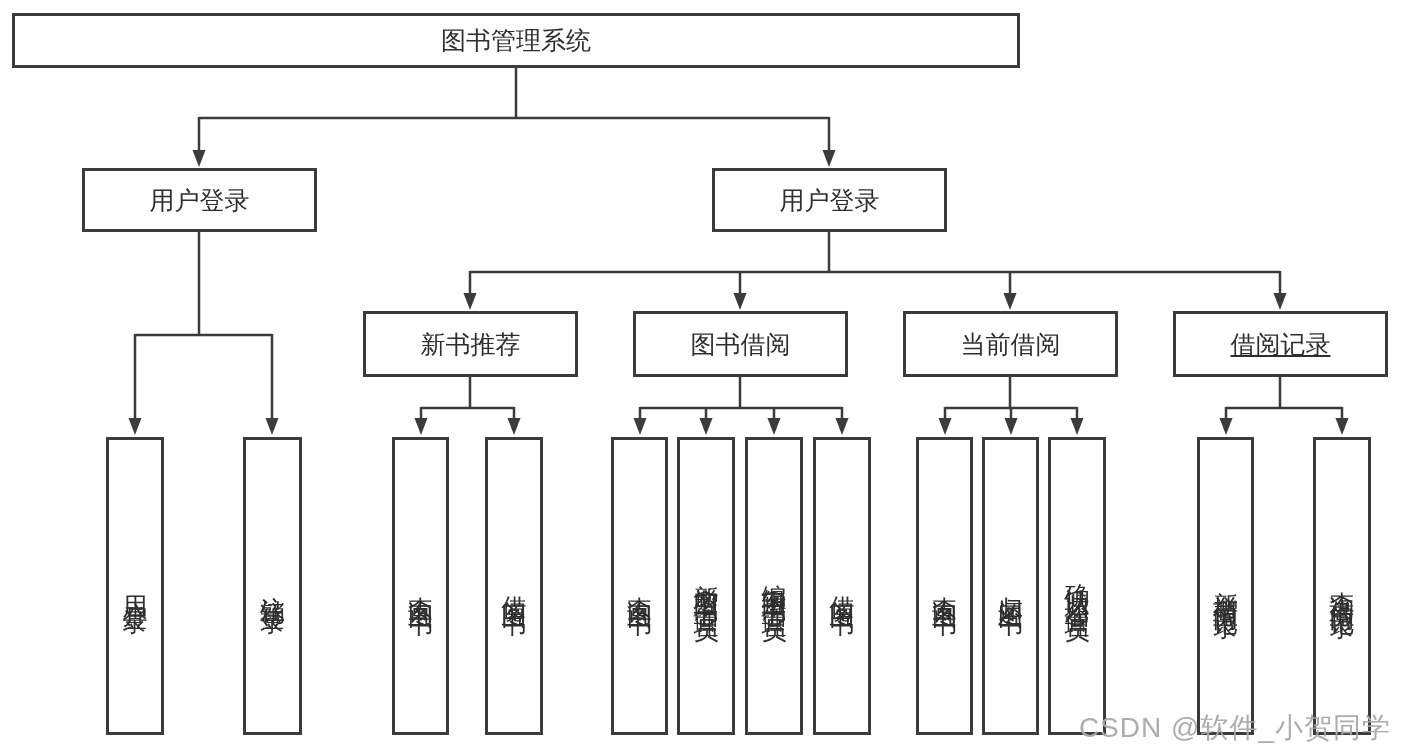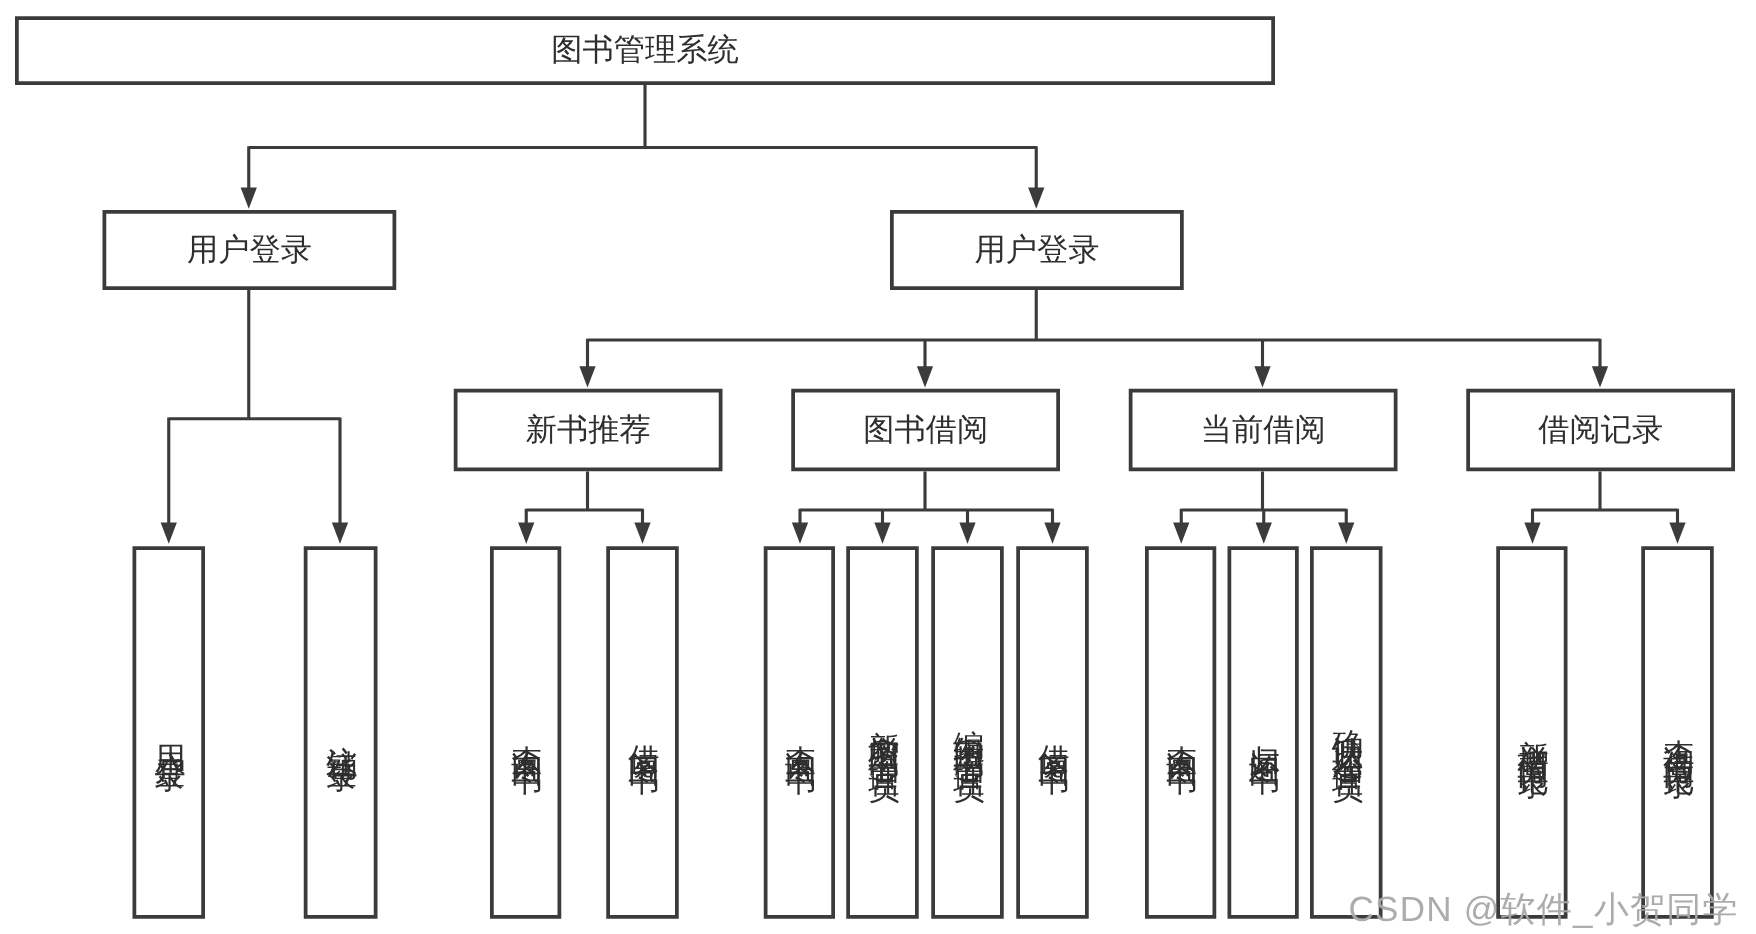--- a/index.html
+++ b/index.html
@@ -92,21 +92,21 @@
   </svg>
 
   <div class="box" style="left:12px;top:13px;width:1008px;height:55px;">图书管理系统</div>
 
   <div class="box" style="left:82px;top:168px;width:235px;height:64px;">用户登录</div>
   <div class="box" style="left:712px;top:168px;width:235px;height:64px;">用户登录</div>
 
   <div class="box" style="left:363px;top:311px;width:215px;height:66px;">新书推荐</div>
   <div class="box" style="left:633px;top:311px;width:215px;height:66px;">图书借阅</div>
   <div class="box" style="left:903px;top:311px;width:215px;height:66px;">当前借阅</div>
-  <div class="box" style="left:1173px;top:311px;width:215px;height:66px;">借阅记录</div>
+  <div class="box" style="left:1173px;top:311px;width:215px;height:66px;text-decoration:underline;">借阅记录</div>
 
   <div class="vbox" style="left:106px;width:58px;">
     <span>用户登录</span>
   </div>
   <div class="vbox" style="left:243px;width:59px;">
     <span>注销登录</span>
   </div>
 
   <div class="vbox" style="left:392px;width:57px;">
     <span>查询图书</span>

